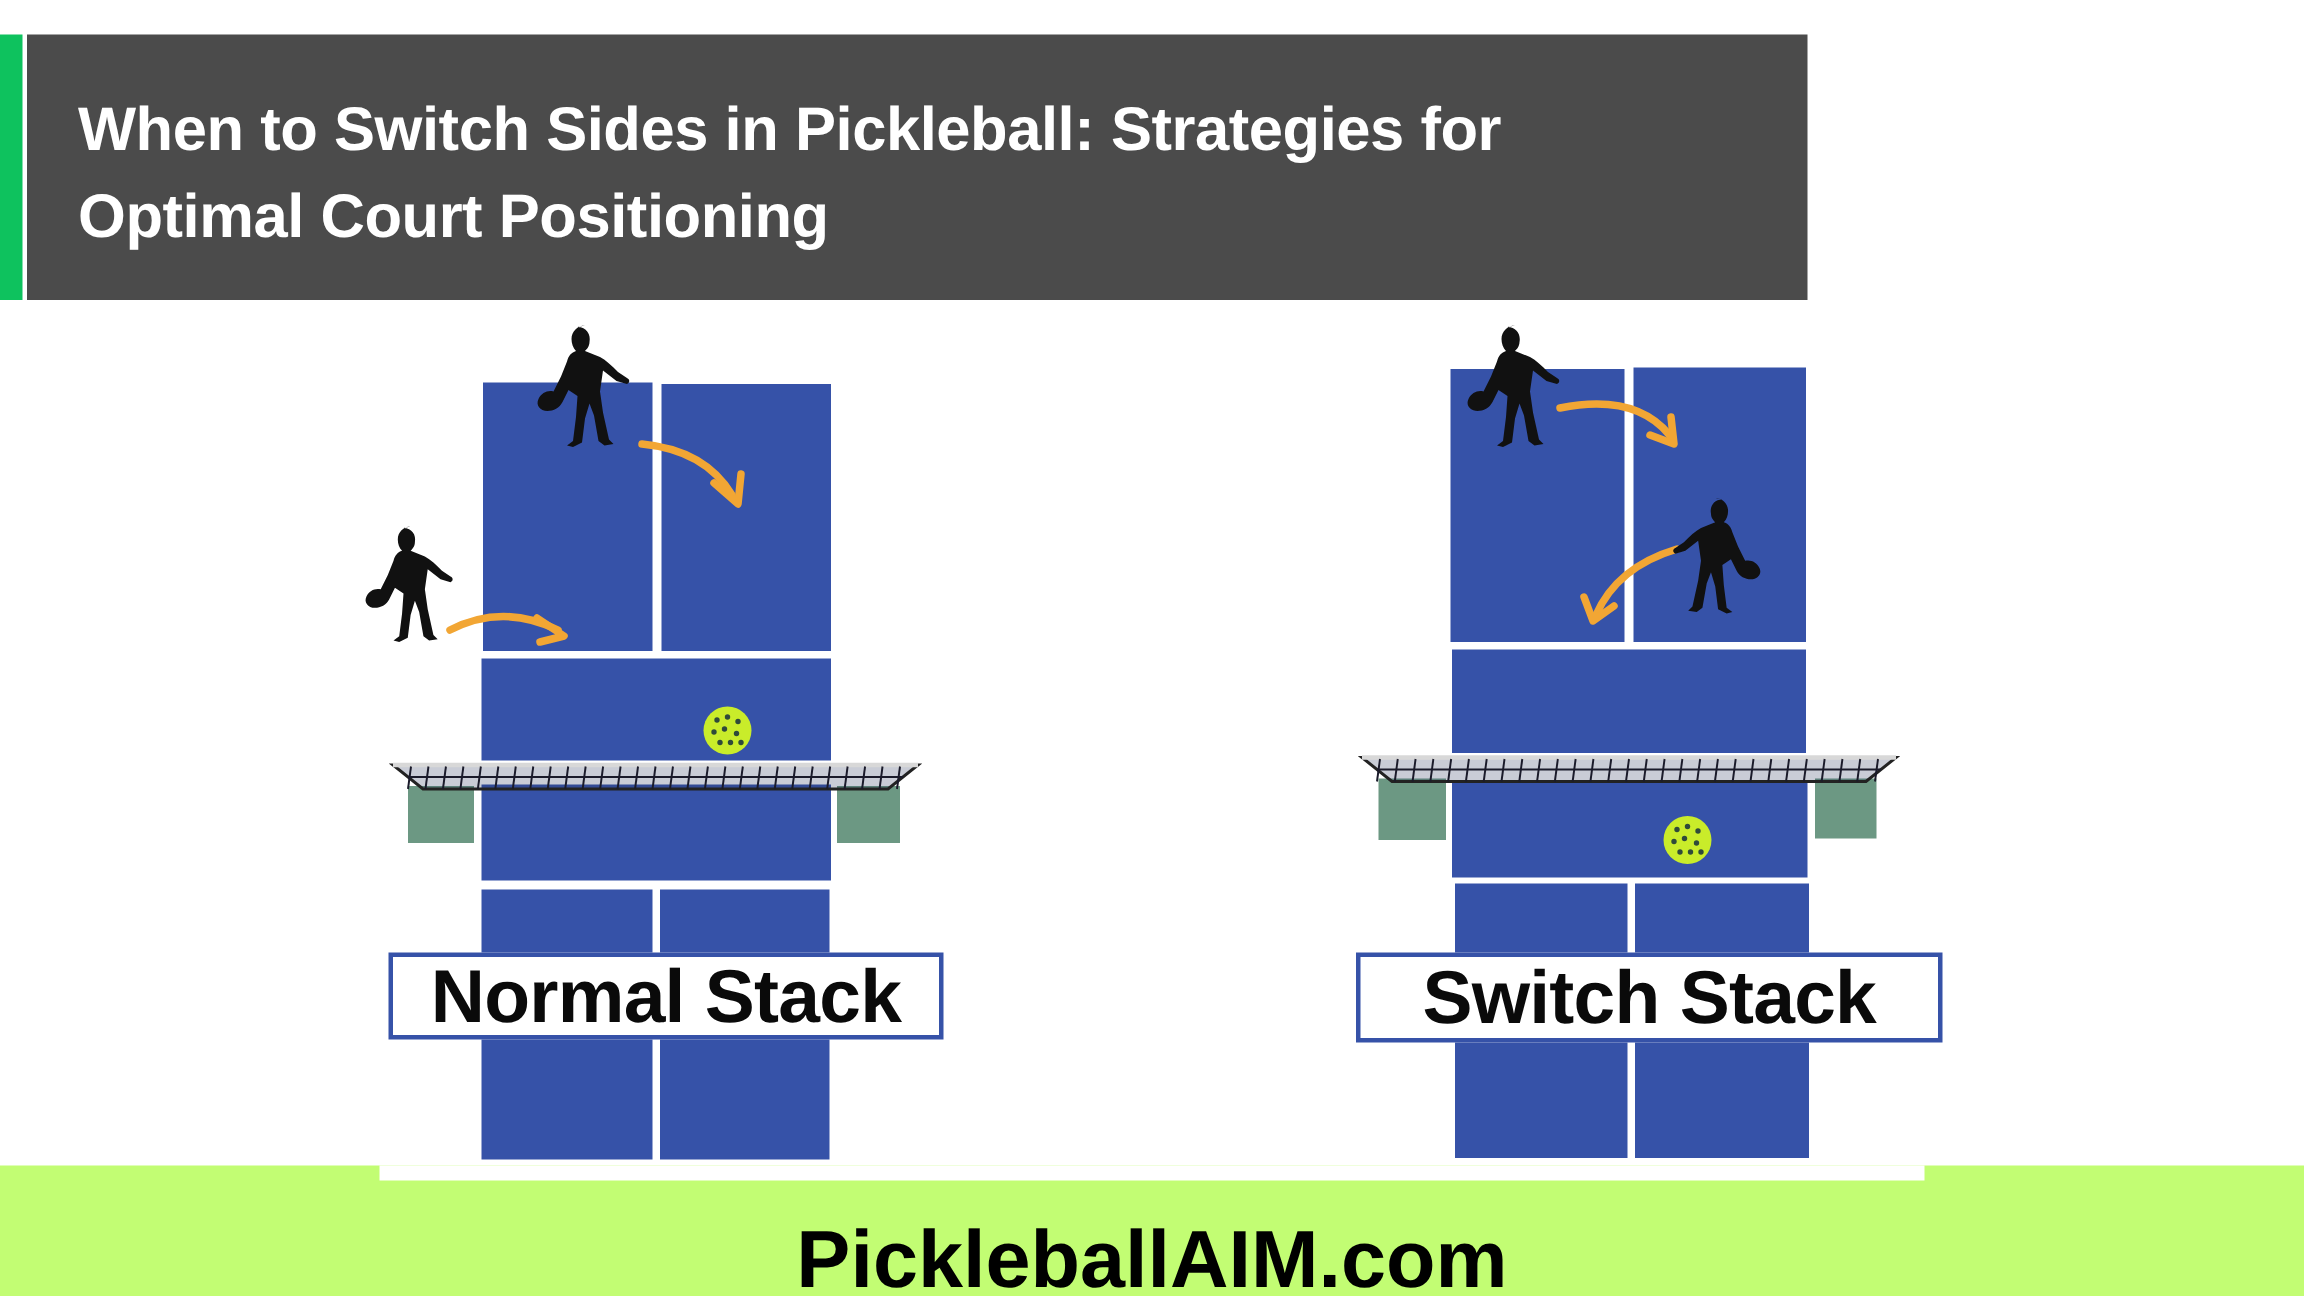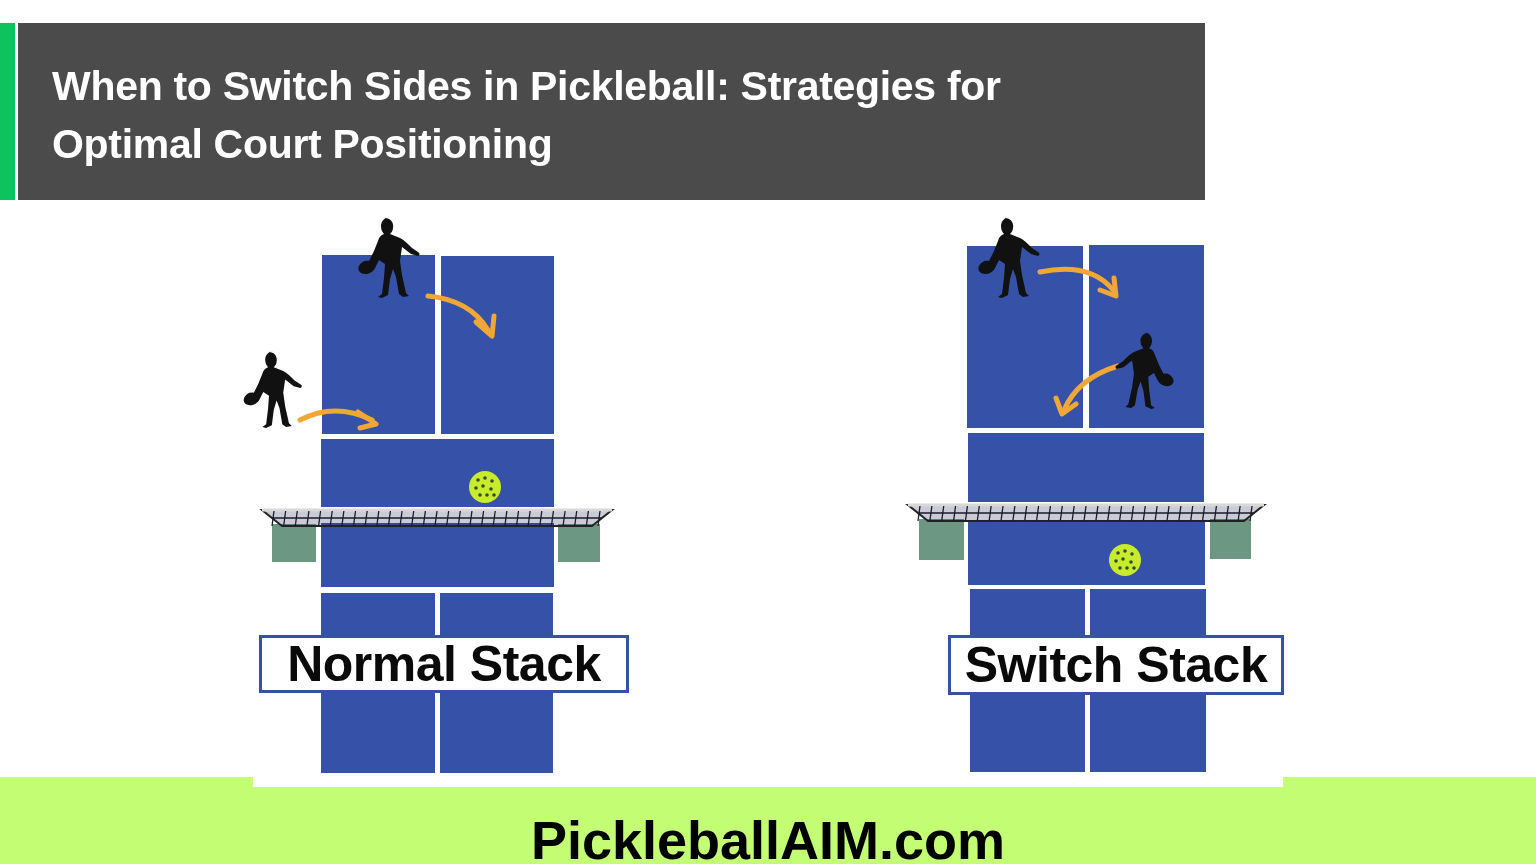--- a/index.html
+++ b/index.html
@@ -188,21 +188,21 @@
           <path d="M 1118 366 Q 1078 378 1064 410" fill="none" stroke="#f2a634" stroke-width="5" stroke-linecap="round"></path>
           <path d="M 1056 398 L 1062 414 L 1076 404" fill="none" stroke="#f2a634" stroke-width="5" stroke-linecap="round" stroke-linejoin="round"></path>
         </g>
         <g transform="translate(985,218) scale(1)">
           <path d="M 20 0 c 6 0 9 5 8 10 c 0 3 -2 5 -3 6 l 10 4 c 4 2 8 6 12 10 l 6 4 c 2 1 2 3 0 4 l -7 -2 l -9 -7 l -2 14 l 2 14 l 4 18 l 3 3 l -6 1 l -4 -3 l -3 -17 l -3 -8 l -3 10 l -2 16 l -6 3 l -4 -1 l 4 -3 l 2 -16 l 1 -14 l -6 -4 l -4 8 c -2 4 -6 6 -10 6 c -5 0 -8 -4 -6 -8 c 2 -4 6 -6 10 -5 l 5 -10 l 4 -10 c 1 -4 3 -6 6 -7 c -2 -2 -3 -5 -3 -8 c 0 -5 4 -9 9 -9 z" fill="#111111"></path>
         </g>
         <g transform="translate(1167.25,333) scale(-0.95,0.95)">
           <path d="M 20 0 c 6 0 9 5 8 10 c 0 3 -2 5 -3 6 l 10 4 c 4 2 8 6 12 10 l 6 4 c 2 1 2 3 0 4 l -7 -2 l -9 -7 l -2 14 l 2 14 l 4 18 l 3 3 l -6 1 l -4 -3 l -3 -17 l -3 -8 l -3 10 l -2 16 l -6 3 l -4 -1 l 4 -3 l 2 -16 l 1 -14 l -6 -4 l -4 8 c -2 4 -6 6 -10 6 c -5 0 -8 -4 -6 -8 c 2 -4 6 -6 10 -5 l 5 -10 l 4 -10 c 1 -4 3 -6 6 -7 c -2 -2 -3 -5 -3 -8 c 0 -5 4 -9 9 -9 z" fill="#111111"></path>
         </g>
       </svg>
-      <div class="label-box" style="left: 904px; top: 635px; width: 336px; height: 60px; margin-left: 44px;">
+      <div class="label-box" style="left: 904px; top: 635px; width: 391px; height: 60px;">
         <span class="label-text">Switch Stack</span>
       </div>
     </div>
 </div>
 
 <div class="footer-band"></div>
 <div class="footer-white-tab"></div>
 <div class="footer-text">PickleballAIM.com</div>
 
 </body></html>

